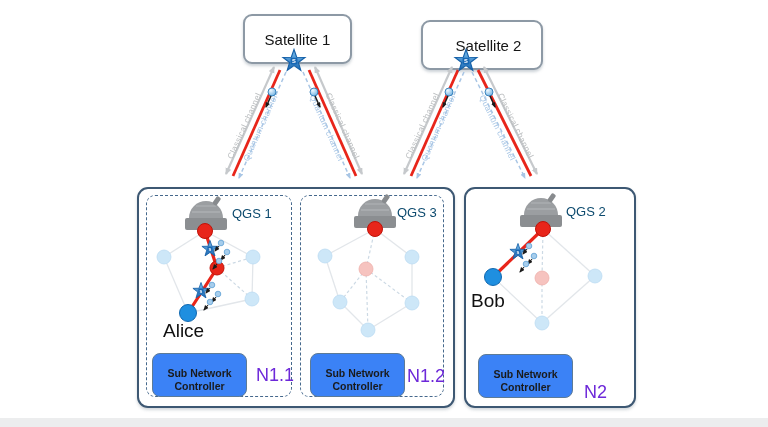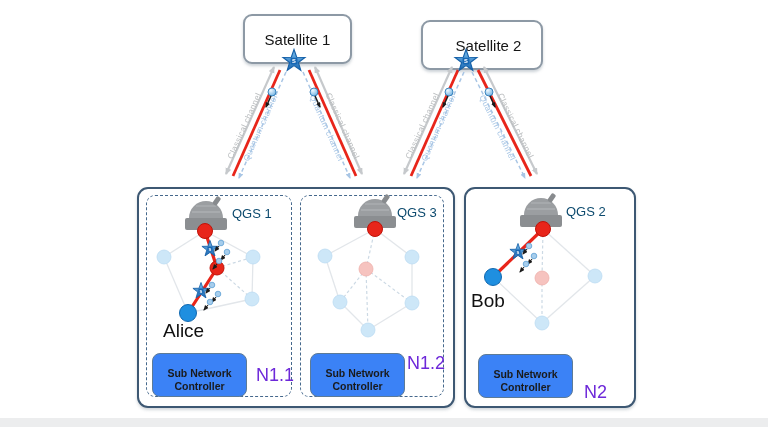--- a/index.html
+++ b/index.html
@@ -259,17 +259,17 @@
       <span>Sub Network Controller</span>
     </div>
     <div class="ctrl-box" style="left:310px;top:353px;">
       <span>Sub Network Controller</span>
     </div>
     <div class="ctrl-box" style="left:478px;top:354px;">
       <span>Sub Network Controller</span>
     </div>
 
     <div class="net-id" style="left:256px;top:366px;">N1.1</div>
-    <div class="net-id" style="left:407px;top:354px;">N1.2</div>
+    <div class="net-id" style="left:407px;top:367px;">N1.2</div>
     <div class="net-id" style="left:584px;top:383px;">N2</div>
   </div>
 
 </div>
 
 </body></html>

